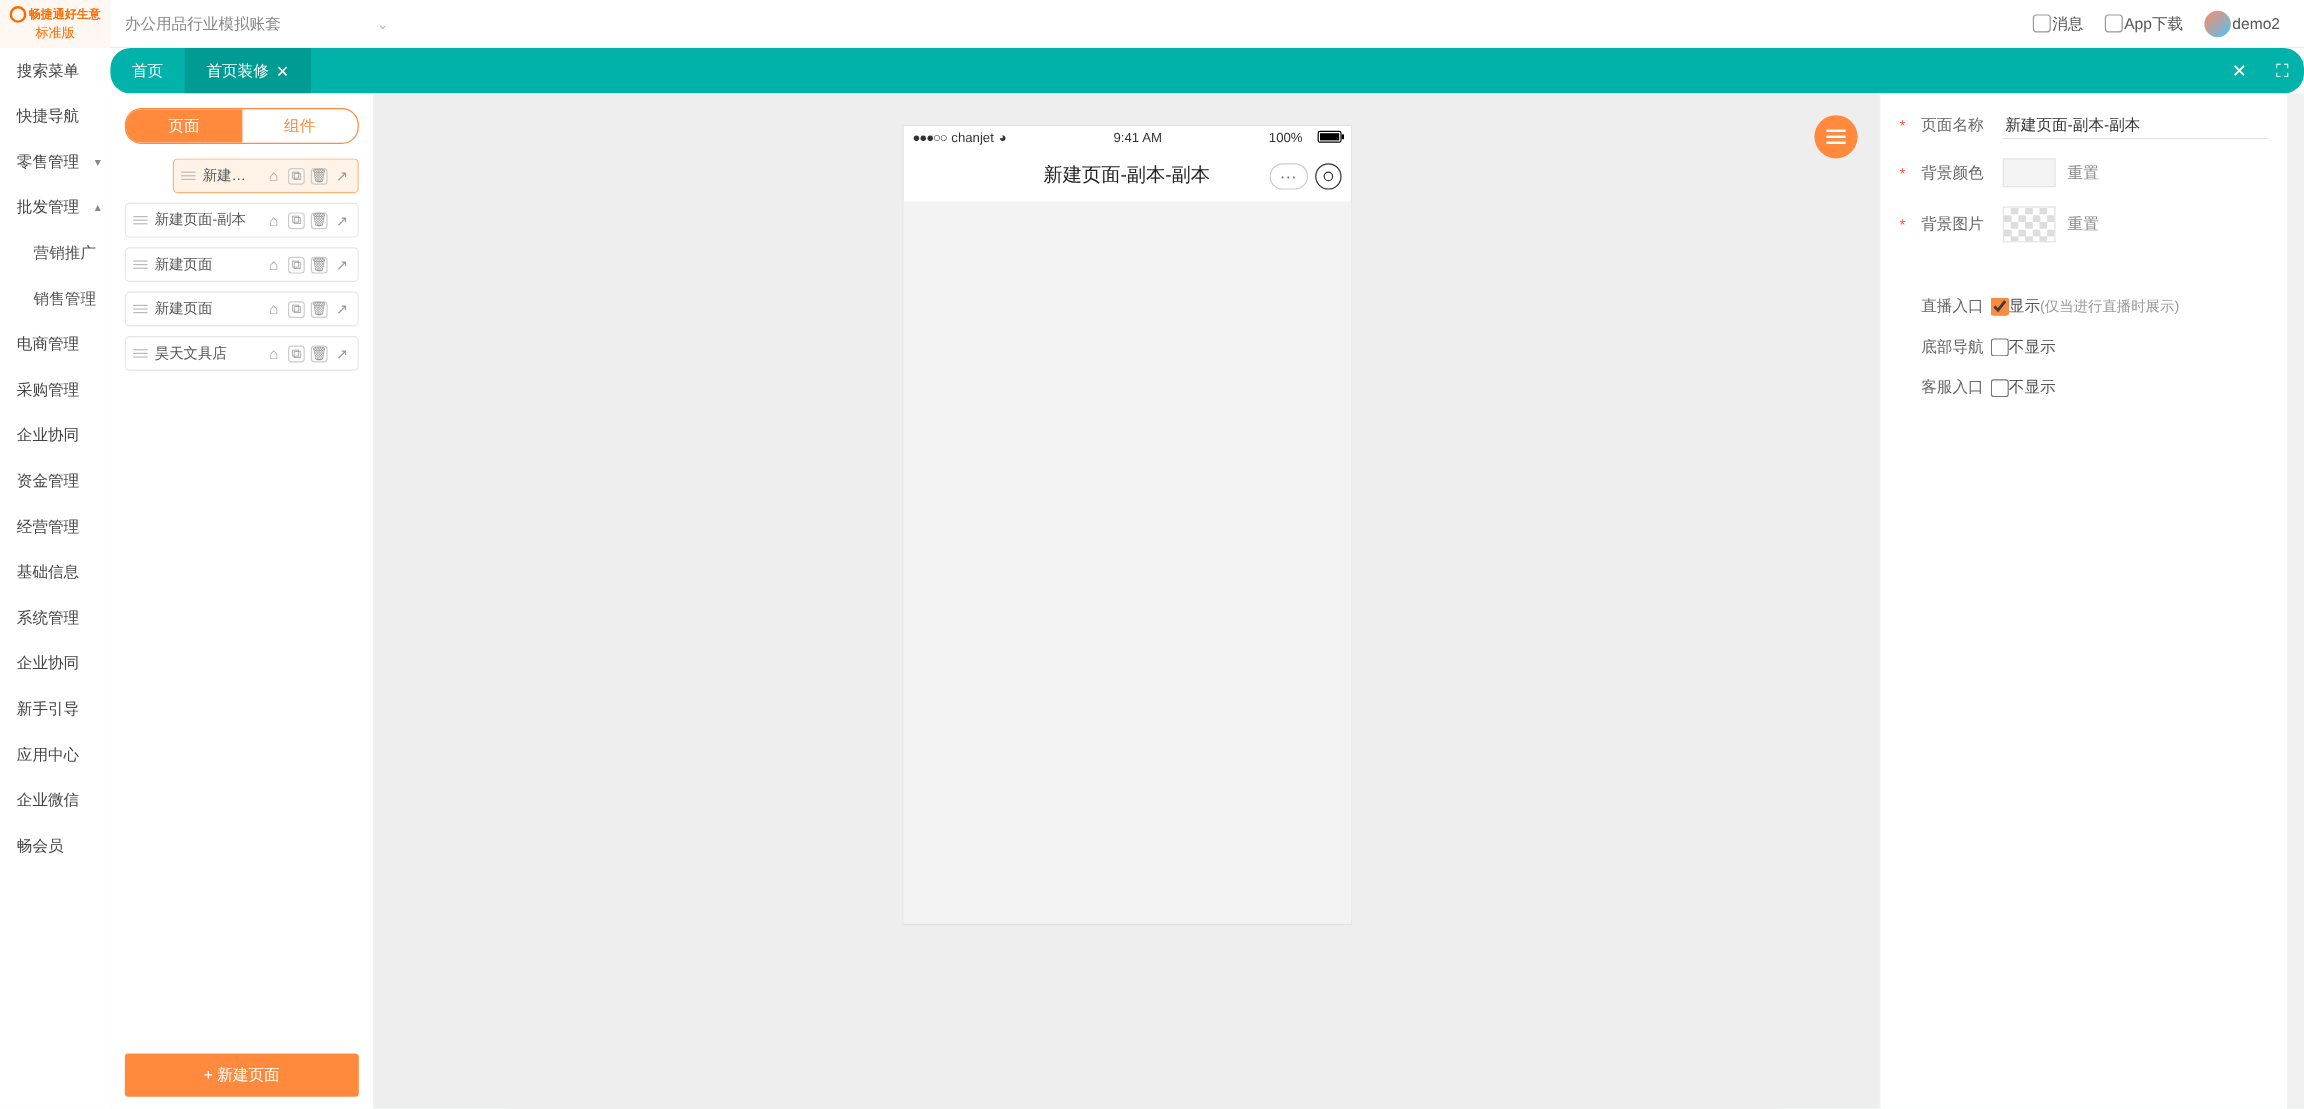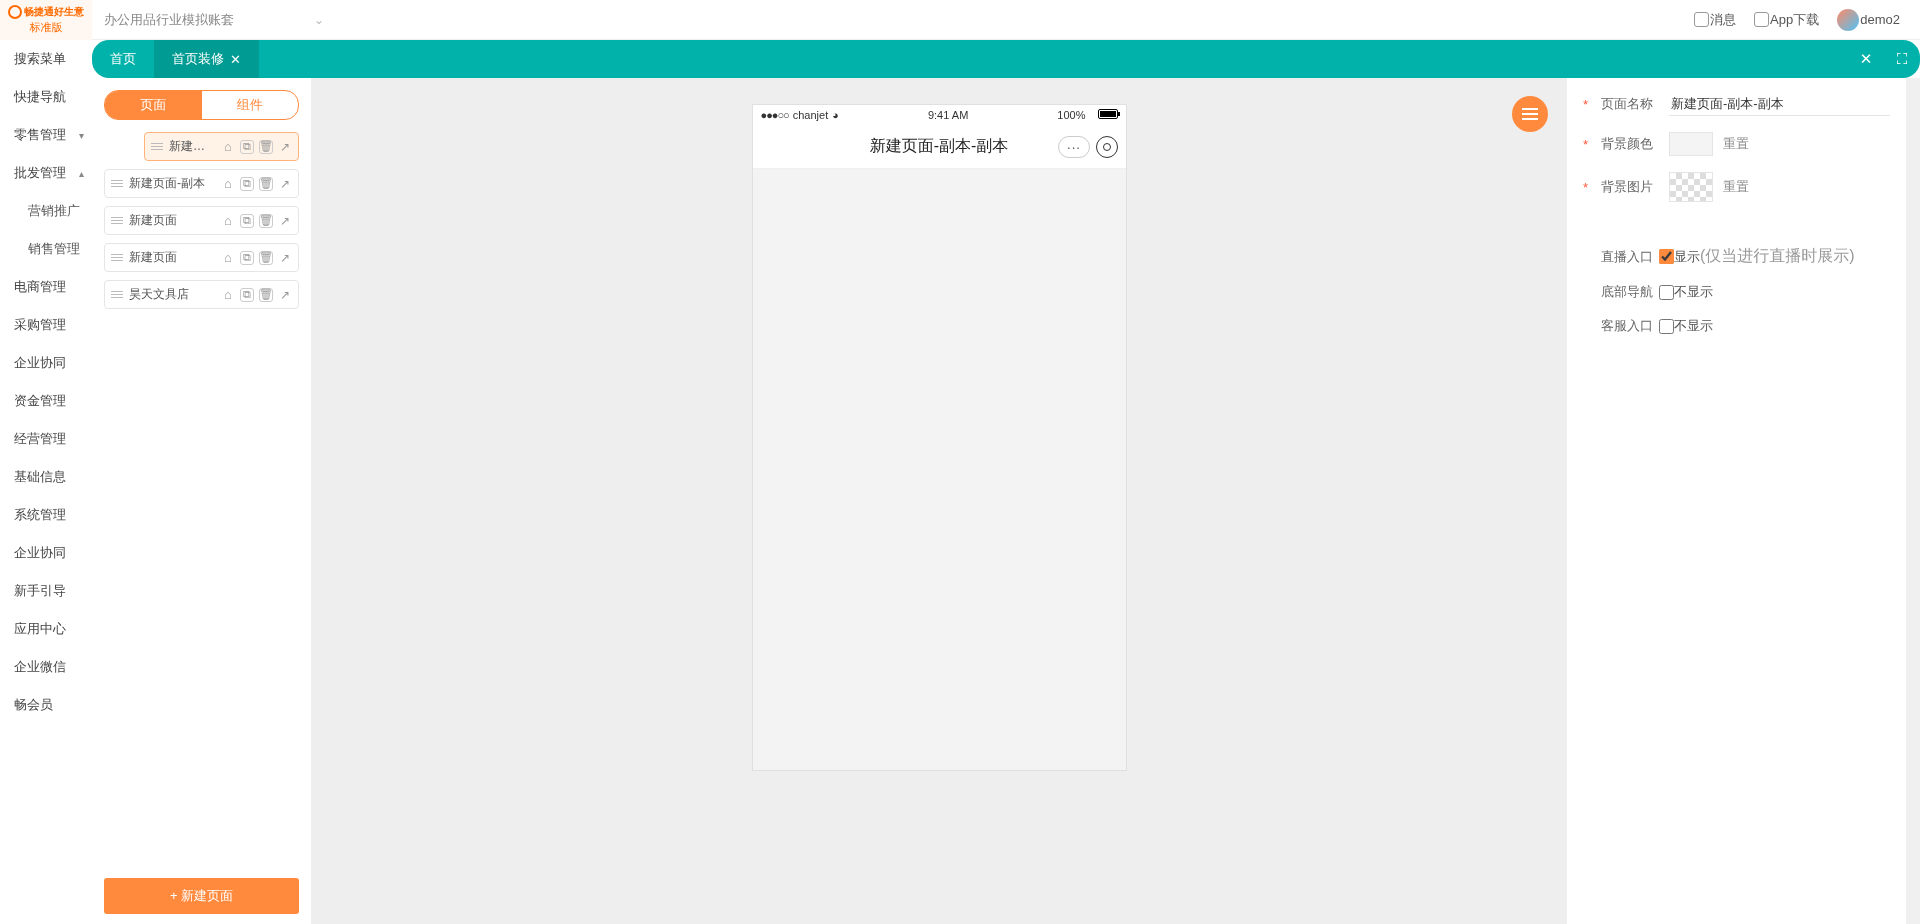--- a/index.html
+++ b/index.html
@@ -71,21 +71,21 @@
 .req{color:#ff5a3c;width:8px;}
 .form-label{width:58px;color:#666;font-size:13px;}
 .form-input{flex:1;border:none;border-bottom:1px solid #e4e4e4;padding:4px 2px;font-size:13px;outline:none;color:#333;}
 .swatch{width:44px;height:24px;background:#f4f4f4;border:1px solid #e4e4e4;}
 .checker{width:44px;height:30px;background:repeating-conic-gradient(#ddd 0 25%,#fff 0 50%) 0 0/12px 12px;border:1px solid #e4e4e4;}
 .link-btn{color:#888;cursor:pointer;font-size:13px;}
 .chk-row{display:flex;align-items:center;gap:0;}
 .chk-label{width:58px;color:#666;font-size:13px;margin-left:18px;}
 .chk{width:15px;height:15px;accent-color:#ff8a3d;}
 .chk-text{color:#555;font-size:13px;}
-.chk-hint{color:#999;font-size:16px;}
+.chk-hint{color:#999;font-size:12px;}
 .rp-footer{padding:10px 16px;display:flex;justify-content:flex-end;gap:10px;border-top:1px solid #f0f0f0;}
 .btn{padding:7px 22px;border-radius:3px;font-size:13px;cursor:pointer;border:1px solid transparent;}
 .btn-outline{background:#fff;border-color:#ff8a3d;color:#ff8a3d;}
 .btn-solid{background:#ff8a3d;color:#fff;}
 .scrollbar{width:14px;background:#f0f0f0;}
 </style>
 </head>
 <body>
 
 <div class="app">

